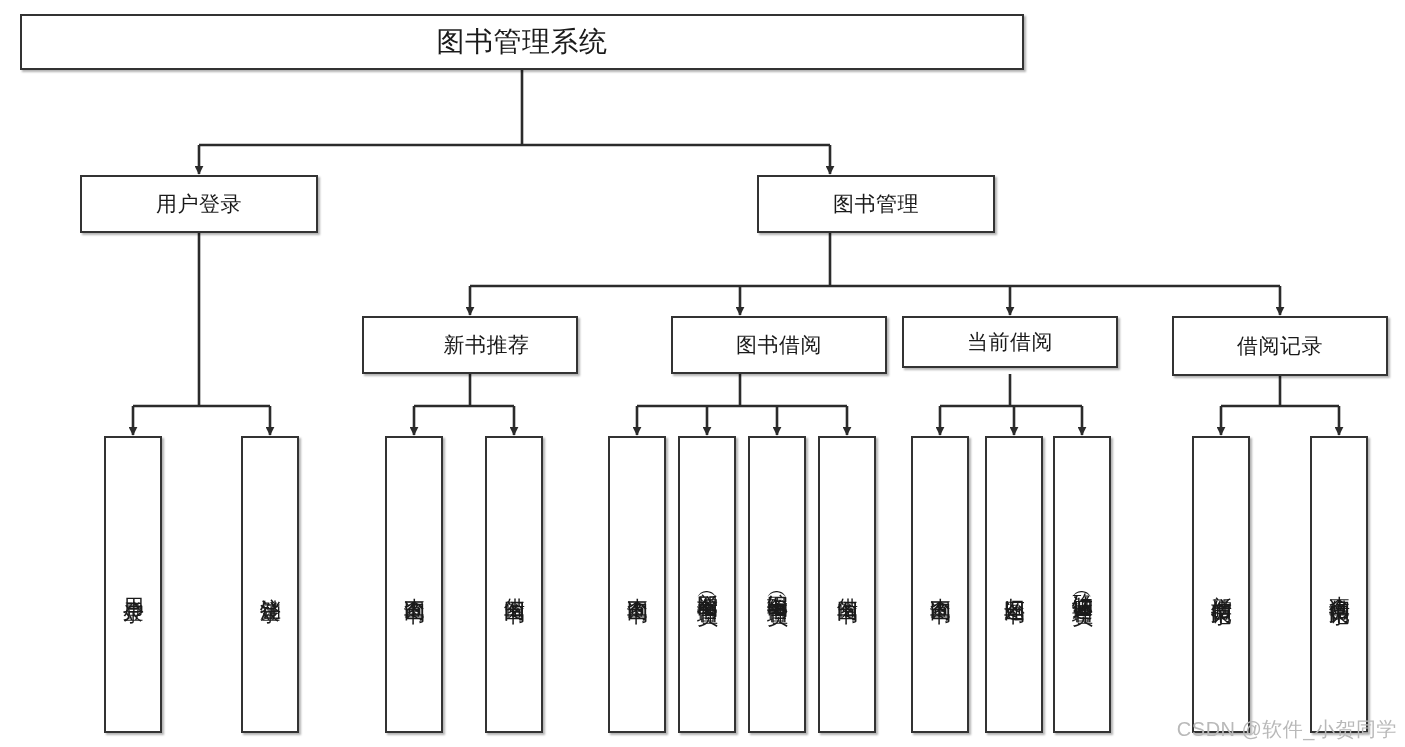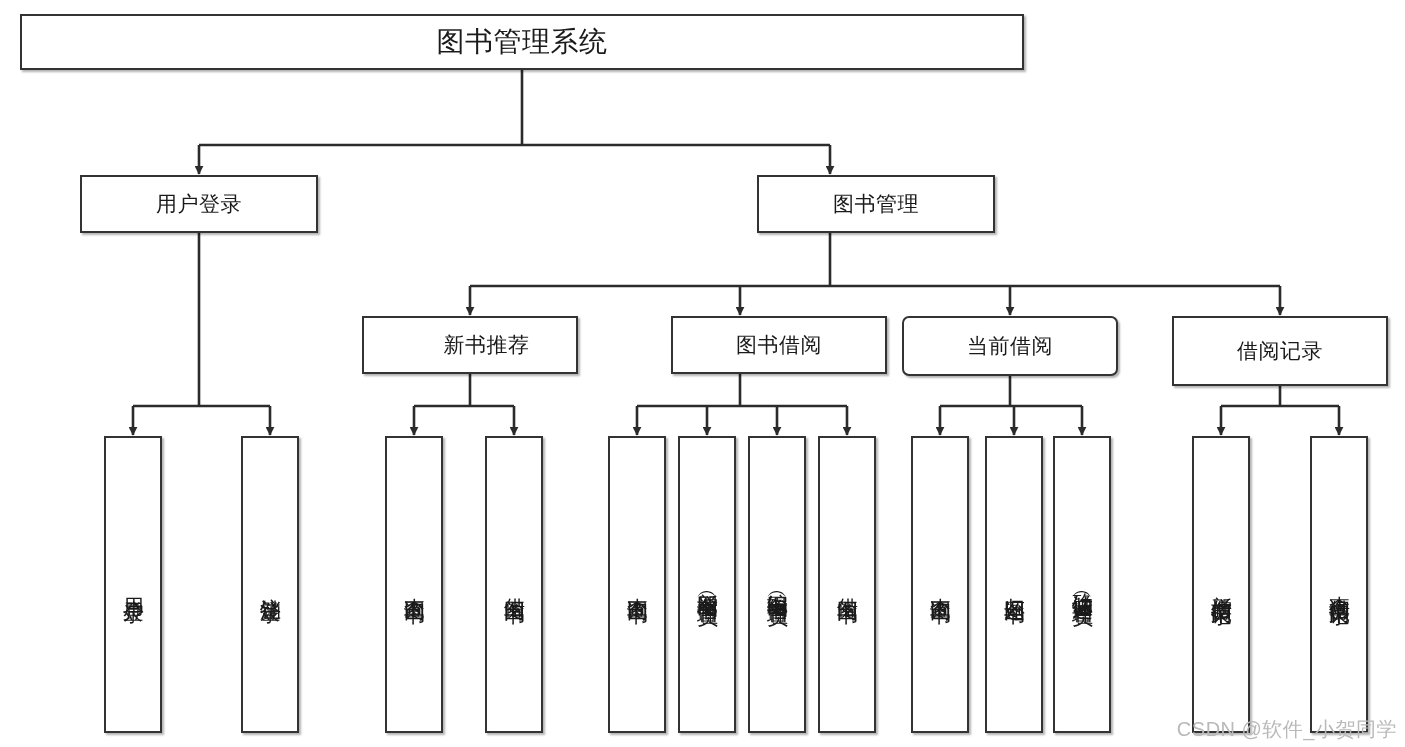--- a/index.html
+++ b/index.html
@@ -132,24 +132,24 @@
       </div>
       <div class="node h" style="left: 711px; top: 175px; width: 238px; height: 58px; margin-left: 46px;">
         <span class="label">图书管理</span>
       </div>
       <div class="node h" style="left: 362px; top: 316px; width: 216px; height: 58px; padding-left: 33px;">
         <span class="label">新书推荐</span>
       </div>
       <div class="node h" style="left: 632px; top: 316px; width: 216px; height: 58px; margin-left: 39px;">
         <span class="label">图书借阅</span>
       </div>
-      <div class="node h" style="left: 902px; top: 316px; width: 216px; height: 60px; border-radius: 7px;">
+      <div class="node h" style="left: 902px; top: 316px; width: 216px; height: 52px;">
         <span class="label">当前借阅</span>
       </div>
-      <div class="node h" style="left: 1172px; top: 316px; width: 216px; height: 70px;">
+      <div class="node h" style="left: 1172px; top: 316px; width: 216px; height: 60px;">
         <span class="label">借阅记录</span>
       </div>
       <div class="node v" style="left: 104px; top: 436px; width: 58px; height: 297px;">
         <span class="label">用户登录</span>
       </div>
       <div class="node v" style="left: 241px; top: 436px; width: 58px; height: 297px;">
         <span class="label">注销登录</span>
       </div>
       <div class="node v" style="left: 385px; top: 436px; width: 58px; height: 297px;">
         <span class="label">查询图书</span>

